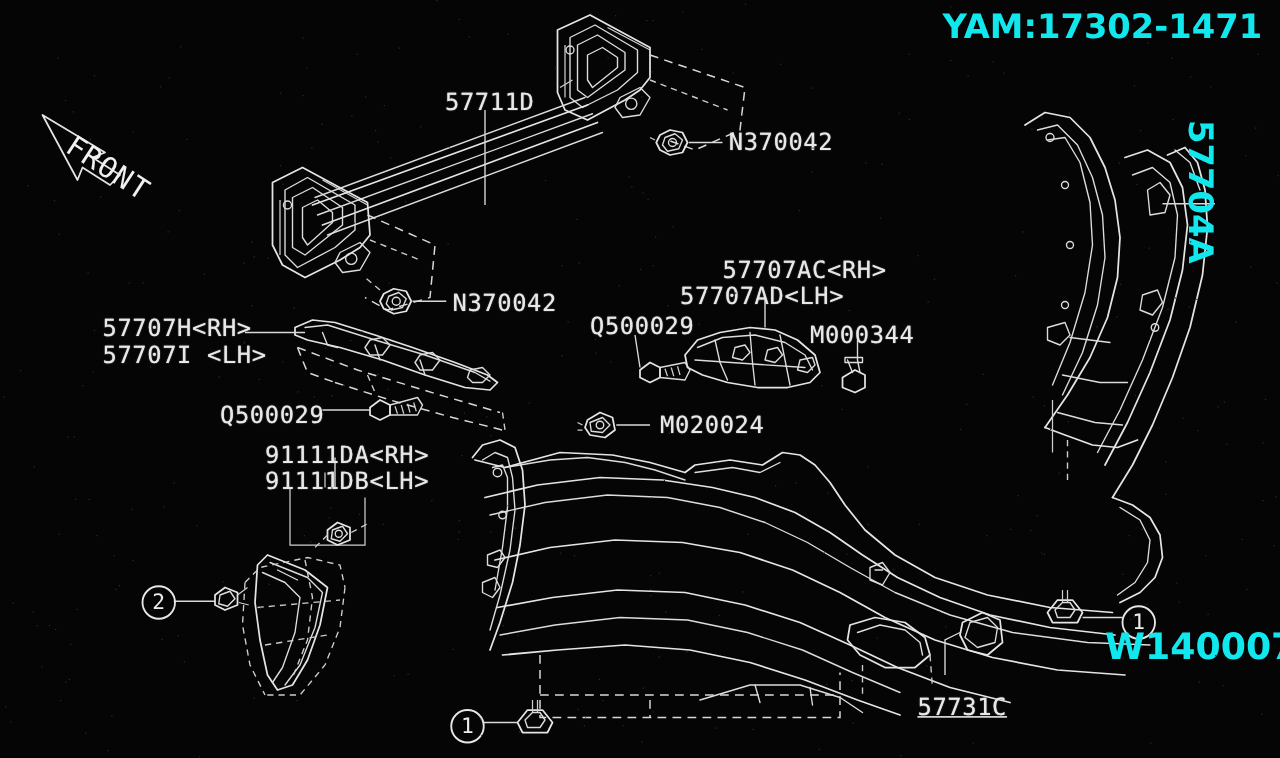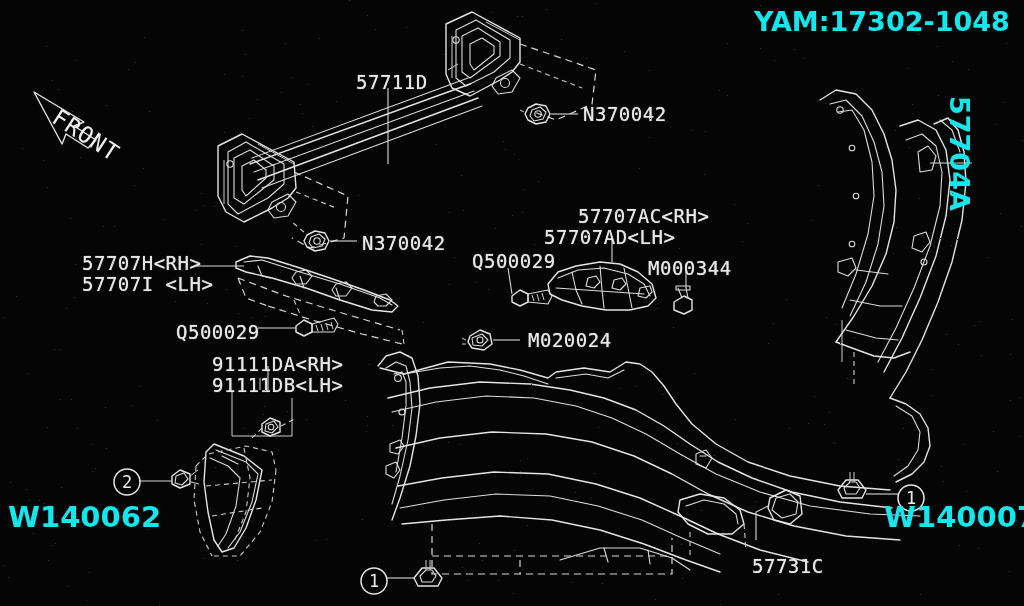--- a/index.html
+++ b/index.html
@@ -303,41 +303,40 @@
       <circle class="circ" cx="911" cy="498" r="13"></circle>
     </g>
 
     <g>
       <path class="lead" d="M388 88 L388 164"></path>
       <path class="lead" d="M268 366 L268 390"></path>
       <path class="lead" d="M972 163 L930 163"></path>
     </g>
   </svg>
 
-  <div class="cy" id="title">YAM:17302-1048</div>
-  <div class="cy" id="wleft">W140062</div>
+  <div class="cy" id="title">YAM:17302-1471</div>
   <div class="cy" id="wright">W140007</div>
   <div class="cy" id="vertlabel">57704A</div>
   <div id="frontword">FRONT</div>
 
   <div id="labels">
       <div class="lbl" style="left: 356px; top: 72px;">57711D</div>
       <div class="lbl" style="left: 583px; top: 104px;">N370042</div>
       <div class="lbl" style="left: 362px; top: 233px;">N370042</div>
       <div class="lbl" style="left: 82px; top: 253px;">57707H&lt;RH&gt;</div>
       <div class="lbl" style="left: 82px; top: 274px;">57707I &lt;LH&gt;</div>
       <div class="lbl" style="left: 176px; top: 322px;">Q500029</div>
       <div class="lbl" style="left: 472px; top: 251px;">Q500029</div>
       <div class="lbl" style="left: 578px; top: 206px;">57707AC&lt;RH&gt;</div>
       <div class="lbl" style="left: 544px; top: 227px;">57707AD&lt;LH&gt;</div>
       <div class="lbl" style="left: 648px; top: 258px;">M000344</div>
       <div class="lbl" style="left: 528px; top: 330px;">M020024</div>
       <div class="lbl" style="left: 212px; top: 354px;">91111DA&lt;RH&gt;</div>
       <div class="lbl" style="left: 212px; top: 375px;">91111DB&lt;LH&gt;</div>
-      <div class="lbl" style="left: 752px; top: 556px;">57731C</div>
+      <div class="lbl" style="left: 734px; top: 556px; text-decoration: underline;">57731C</div>
     </div>
   <div id="circles">
       <div style="position: absolute; left: 114px; top: 469px; width: 26px; height: 26px; line-height: 26px; text-align: center; color: rgb(236, 236, 236); font-size: 17px; font-family: &quot;DejaVu Sans Mono&quot;, &quot;Liberation Mono&quot;, monospace;">2</div>
       <div style="position: absolute; left: 361px; top: 568px; width: 26px; height: 26px; line-height: 26px; text-align: center; color: rgb(236, 236, 236); font-size: 17px; font-family: &quot;DejaVu Sans Mono&quot;, &quot;Liberation Mono&quot;, monospace;">1</div>
       <div style="position: absolute; left: 898px; top: 485px; width: 26px; height: 26px; line-height: 26px; text-align: center; color: rgb(236, 236, 236); font-size: 17px; font-family: &quot;DejaVu Sans Mono&quot;, &quot;Liberation Mono&quot;, monospace;">1</div>
     </div>
 
 <div class="noisepx" style="left: 482px; top: 560px;"></div>
     <div class="noisepx" style="left: 521px; top: 398px;"></div>
     <div class="noisepx" style="left: 203px; top: 205px;"></div>

